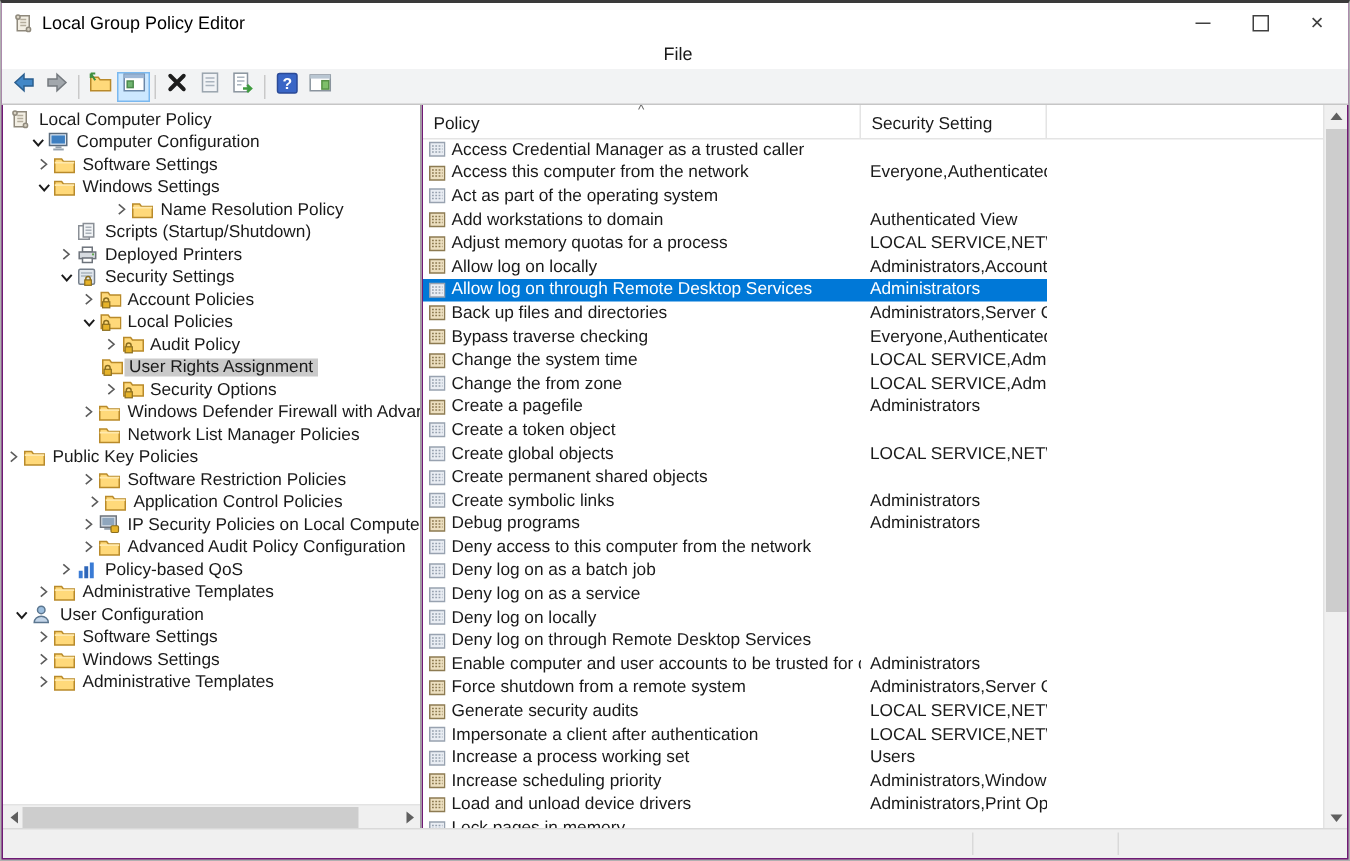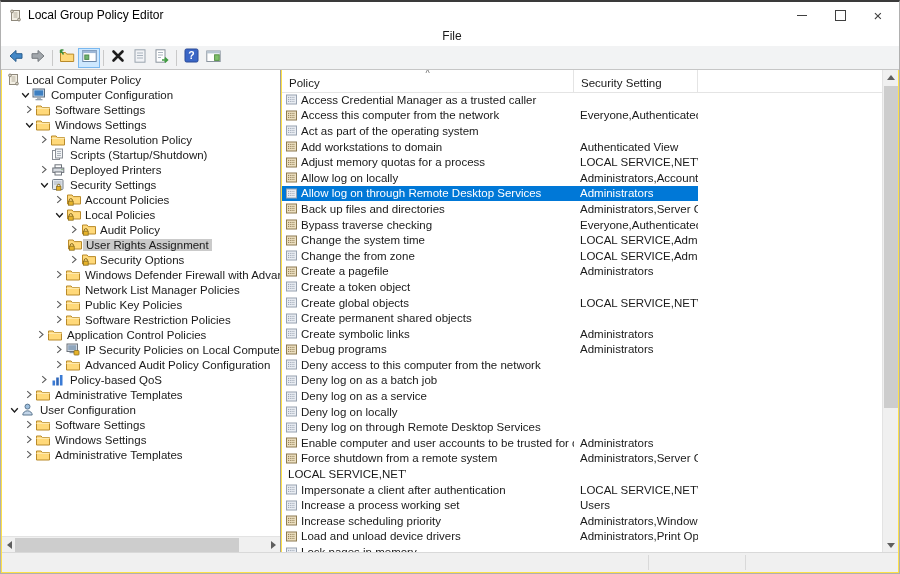--- a/index.html
+++ b/index.html
@@ -1,16 +1,16 @@
 <!DOCTYPE html>
 <html><head>
 <meta charset="utf-8">
 <style>
   html,body{margin:0;padding:0;background:#fff;}
-  .window{position:relative;width:900px;height:574px;box-sizing:border-box;background:#fde047;
+  .window{position:relative;width:900px;height:574px;box-sizing:border-box;background:#701a75;
     border:1px solid #b0b0b0;border-top:2px solid #3a3a3a;overflow:hidden;
     font-family:"Liberation Sans",sans-serif;color:#1a1a1a;}
   
   .titlebar{position:absolute;top:0;left:0;right:0;height:26px;display:flex;align-items:center;background:#fff;}
   .app-icon{margin-left:8px;display:flex;align-items:center;}
   .title-text{margin-left:6px;font-size:12px;color:#000;}
   .win-controls{position:absolute;right:2px;top:0;height:26px;display:flex;}
   .win-btn{width:38px;height:26px;display:flex;align-items:center;justify-content:center;color:#404040;}
   .glyph-min{display:block;width:10px;height:1px;background:#404040;}
   .glyph-max{display:block;width:9px;height:9px;border:1px solid #404040;background:transparent;}
@@ -209,21 +209,21 @@
             </svg>
           </span>
           <span class="ticon">
             <svg width="14" height="12" viewBox="0 0 14 12">
               <path d="M0.5 2 h4.6 l1.2 1.6 h7.2 v7.4 h-13 z" fill="#ffd97a" stroke="#b98a2a"></path>
               <path d="M0.5 4.4 h13" stroke="#ffe9ad" stroke-width="1.2"></path>
             </svg>
           </span>
           <span class="tlabel">Windows Settings</span>
         </div>
-        <div class="tree-row" style="padding-left: 35px;">
+        <div class="tree-row" style="padding-left: 35px; margin-left: 37px;">
           <span class="chev">
             <svg width="8" height="9" viewBox="0 0 8 9">
               <path d="M2.2 1.2 L6 4.5 L2.2 7.8" fill="none" stroke="#5c5c5c" stroke-width="1.1"></path>
             </svg>
           </span>
           <span class="ticon">
             <svg width="14" height="12" viewBox="0 0 14 12">
               <path d="M0.5 2 h4.6 l1.2 1.6 h7.2 v7.4 h-13 z" fill="#ffd97a" stroke="#b98a2a"></path>
               <path d="M0.5 4.4 h13" stroke="#ffe9ad" stroke-width="1.2"></path>
             </svg>
@@ -361,49 +361,49 @@
         <div class="tree-row" style="padding-left: 50px;">
           <span class="chev"></span>
           <span class="ticon">
             <svg width="14" height="12" viewBox="0 0 14 12">
               <path d="M0.5 2 h4.6 l1.2 1.6 h7.2 v7.4 h-13 z" fill="#ffd97a" stroke="#b98a2a"></path>
               <path d="M0.5 4.4 h13" stroke="#ffe9ad" stroke-width="1.2"></path>
             </svg>
           </span>
           <span class="tlabel">Network List Manager Policies</span>
         </div>
+        <div class="tree-row" style="">
+          <span class="chev">
+            <svg width="8" height="9" viewBox="0 0 8 9">
+              <path d="M2.2 1.2 L6 4.5 L2.2 7.8" fill="none" stroke="#5c5c5c" stroke-width="1.1"></path>
+            </svg>
+          </span>
+          <span class="ticon">
+            <svg width="14" height="12" viewBox="0 0 14 12">
+              <path d="M0.5 2 h4.6 l1.2 1.6 h7.2 v7.4 h-13 z" fill="#ffd97a" stroke="#b98a2a"></path>
+              <path d="M0.5 4.4 h13" stroke="#ffe9ad" stroke-width="1.2"></path>
+            </svg>
+          </span>
+          <span class="tlabel">Public Key Policies</span>
+        </div>
         <div class="tree-row" style="padding-left: 50px;">
           <span class="chev">
             <svg width="8" height="9" viewBox="0 0 8 9">
               <path d="M2.2 1.2 L6 4.5 L2.2 7.8" fill="none" stroke="#5c5c5c" stroke-width="1.1"></path>
             </svg>
           </span>
           <span class="ticon">
             <svg width="14" height="12" viewBox="0 0 14 12">
               <path d="M0.5 2 h4.6 l1.2 1.6 h7.2 v7.4 h-13 z" fill="#ffd97a" stroke="#b98a2a"></path>
               <path d="M0.5 4.4 h13" stroke="#ffe9ad" stroke-width="1.2"></path>
             </svg>
           </span>
-          <span class="tlabel">Public Key Policies</span>
-        </div>
-        <div class="tree-row" style="padding-left: 50px;">
-          <span class="chev">
-            <svg width="8" height="9" viewBox="0 0 8 9">
-              <path d="M2.2 1.2 L6 4.5 L2.2 7.8" fill="none" stroke="#5c5c5c" stroke-width="1.1"></path>
-            </svg>
-          </span>
-          <span class="ticon">
-            <svg width="14" height="12" viewBox="0 0 14 12">
-              <path d="M0.5 2 h4.6 l1.2 1.6 h7.2 v7.4 h-13 z" fill="#ffd97a" stroke="#b98a2a"></path>
-              <path d="M0.5 4.4 h13" stroke="#ffe9ad" stroke-width="1.2"></path>
-            </svg>
-          </span>
           <span class="tlabel">Software Restriction Policies</span>
         </div>
-        <div class="tree-row" style="padding-left: 32px;">
+        <div class="tree-row" style="padding-left: 54px;">
           <span class="chev">
             <svg width="8" height="9" viewBox="0 0 8 9">
               <path d="M2.2 1.2 L6 4.5 L2.2 7.8" fill="none" stroke="#5c5c5c" stroke-width="1.1"></path>
             </svg>
           </span>
           <span class="ticon">
             <svg width="14" height="12" viewBox="0 0 14 12">
               <path d="M0.5 2 h4.6 l1.2 1.6 h7.2 v7.4 h-13 z" fill="#ffd97a" stroke="#b98a2a"></path>
               <path d="M0.5 4.4 h13" stroke="#ffe9ad" stroke-width="1.2"></path>
             </svg>
@@ -830,20 +830,29 @@
               <svg width="11" height="11" viewBox="0 0 11 11">
                 <rect x="0.5" y="1" width="10" height="9" fill="#ecdfc0" stroke="#8d7b52"></rect>
                 <path d="M2 3.4 h7 M2 5.4 h7 M2 7.4 h7" stroke="#8d7b52" stroke-width="1" stroke-dasharray="1.2 1"></path>
               </svg>
             </span>
             <span class="ptext">Force shutdown from a remote system</span>
           </span>
           <span class="cell2">Administrators,Server O...</span>
         </div>
         <div class="lrow">
+          <span class="cell1">
+            <span class="licon">
+              <svg width="11" height="11" viewBox="0 0 11 11">
+                <rect x="0.5" y="1" width="10" height="9" fill="#ecdfc0" stroke="#8d7b52"></rect>
+                <path d="M2 3.4 h7 M2 5.4 h7 M2 7.4 h7" stroke="#8d7b52" stroke-width="1" stroke-dasharray="1.2 1"></path>
+              </svg>
+            </span>
+            <span class="ptext">Generate security audits</span>
+          </span>
           <span class="cell2">LOCAL SERVICE,NETWO...</span>
         </div>
         <div class="lrow">
           <span class="cell1">
             <span class="licon">
               <svg width="11" height="11" viewBox="0 0 11 11">
                 <rect x="0.5" y="1" width="10" height="9" fill="#e9edf3" stroke="#98a2b0"></rect>
                 <path d="M2 3.4 h7 M2 5.4 h7 M2 7.4 h7" stroke="#98a2b0" stroke-width="1" stroke-dasharray="1.2 1"></path>
               </svg>
             </span>

